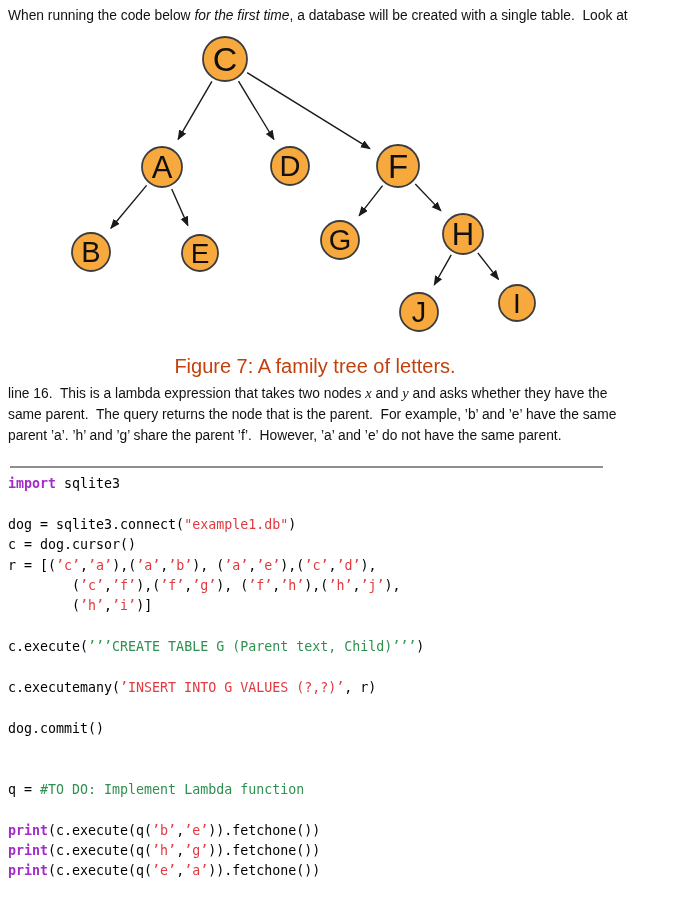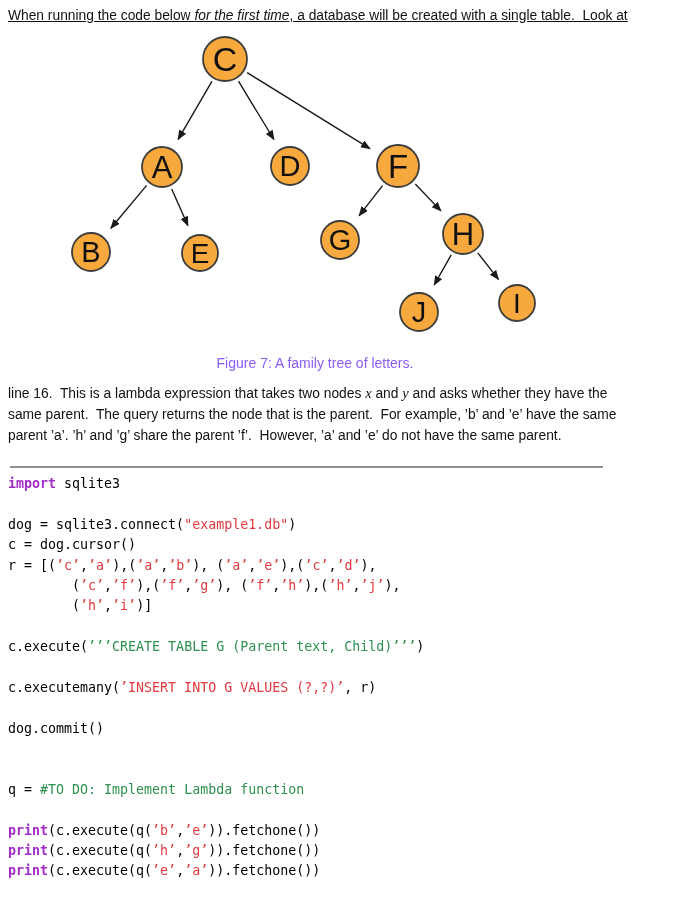--- a/index.html
+++ b/index.html
@@ -29,22 +29,22 @@
   .tree-node-label {
     font-family: "Liberation Sans", sans-serif;
     fill: #101010;
   }
   .caption {
     position: absolute;
     top: 355px;
     left: 0;
     width: 630px;
     text-align: center;
-    font-size: 14px;
-    color: #8b5cf6;
+    font-size: 20px;
+    color: #c2410c;
   }
   .divider {
     position: absolute;
     top: 466px;
     left: 10px;
     width: 593px;
     height: 2px;
     background: #8f8f8f;
     border: none;
     margin: 0;
@@ -63,21 +63,21 @@
   .tok-p { color: #000000; }
   .tok-k { font-weight: 600; }
   .tok-s { }
   .tok-g { }
 </style>
 </head>
 <body>
 
 <div class="page">
 
-  <p class="textline" id="intro" style="top: 5px; left: 8px; width: 660px; margin: 0; text-decoration: underline;"><span class="seg-plain">When running the code below </span><span class="seg-italic">for the first time</span><span class="seg-plain">, a database will be created with a single table.  Look at</span></p>
+  <p class="textline" id="intro" style="top: 5px; left: 8px; width: 660px; margin: 0;"><span class="seg-plain">When running the code below </span><span class="seg-italic">for the first time</span><span class="seg-plain">, a database will be created with a single table.  Look at</span></p>
 
   <svg class="tree-svg" id="tree" width="691" height="350" viewBox="0 0 691 350">
       <defs>
         <marker id="arrowhead" markerUnits="userSpaceOnUse" markerWidth="12" markerHeight="10" refX="9" refY="4" orient="auto">
           <path d="M0,0 L10,4 L0,8 z" fill="#1a1a1a"></path>
         </marker>
       </defs>
       <line x1="211.89935333637376" y1="81.45825142335927" x2="178.12387281677076" y2="139.35907517125014" stroke="#1a1a1a" stroke-width="1.4" marker-end="url(#arrowhead)"></line>
       <line x1="238.49885037094813" y1="81.22118445679153" x2="273.905216865408" y2="139.50551083997934" stroke="#1a1a1a" stroke-width="1.4" marker-end="url(#arrowhead)"></line>
       <line x1="247.11233999964819" y1="72.6764183812853" x2="369.9343376927542" y2="148.64146897759943" stroke="#1a1a1a" stroke-width="1.4" marker-end="url(#arrowhead)"></line>

